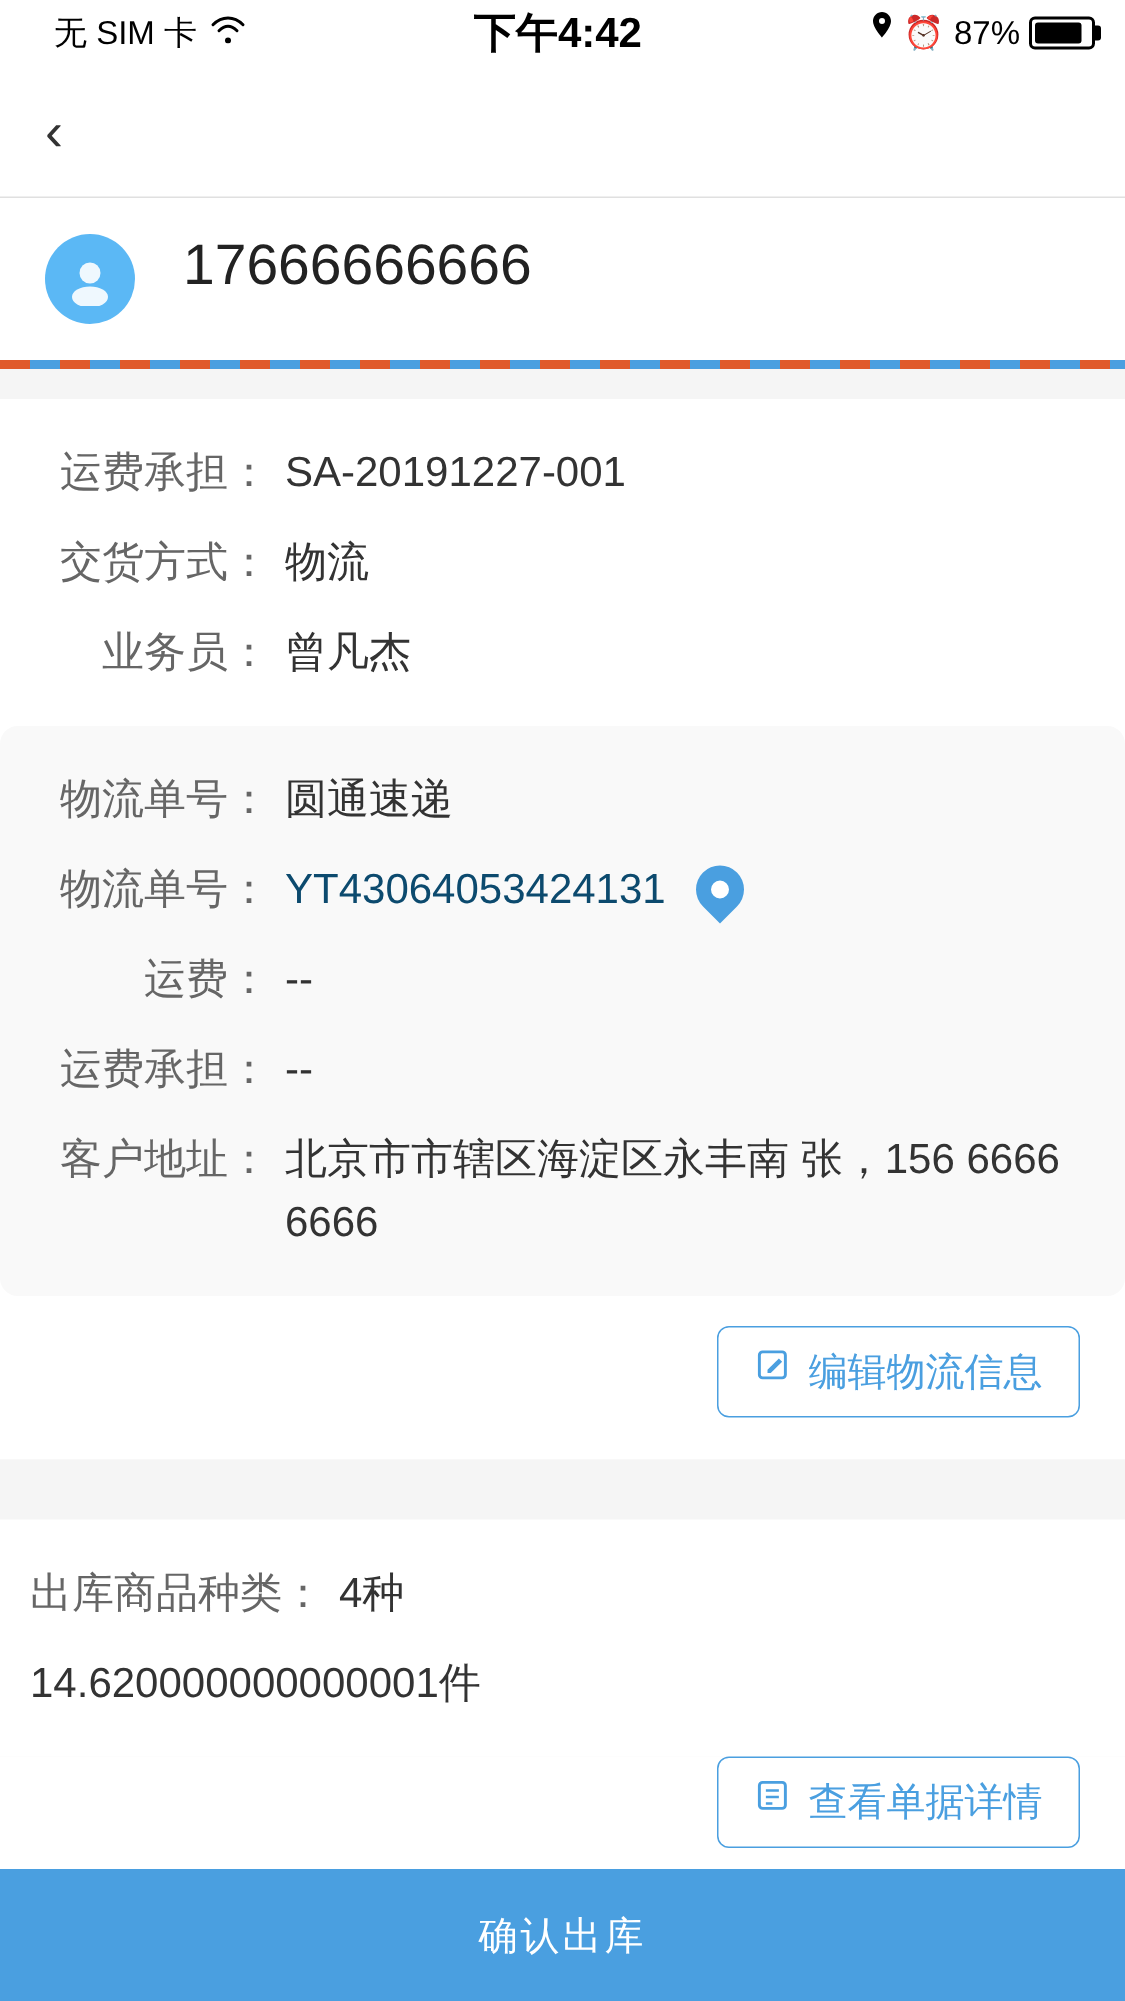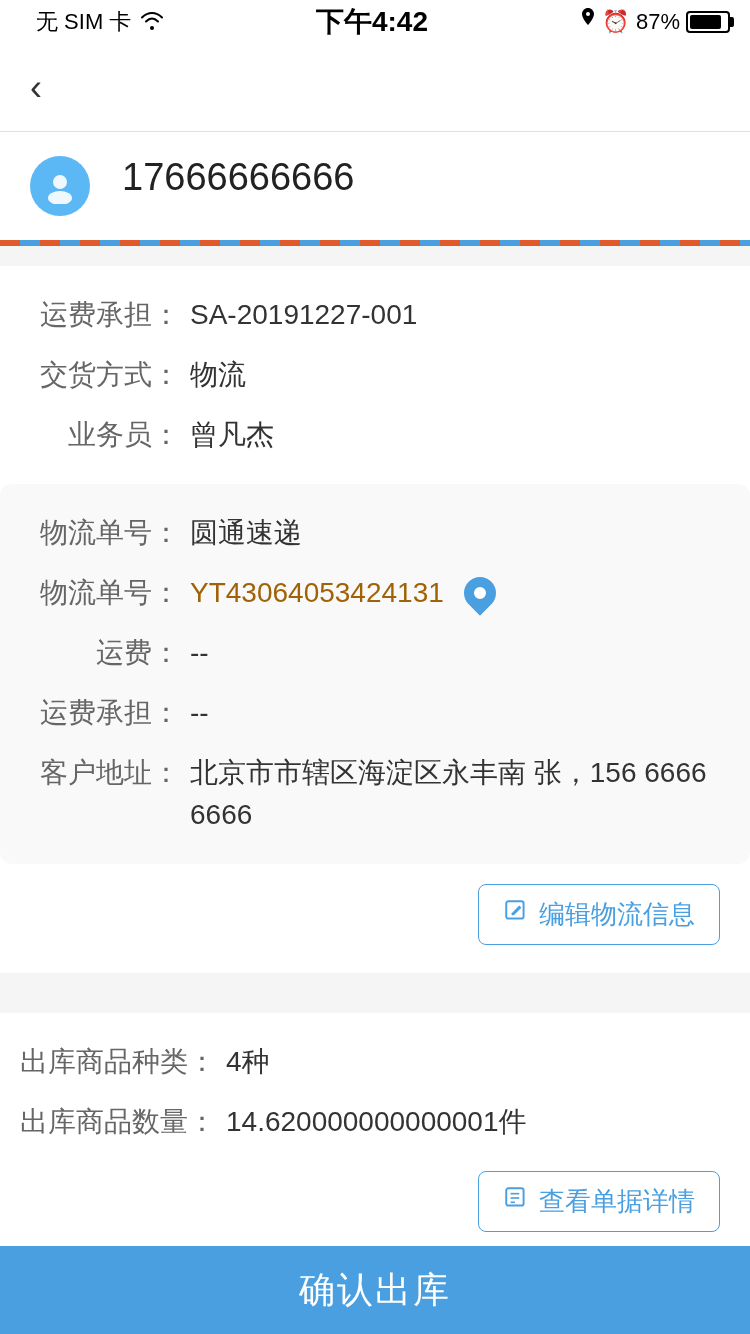--- a/index.html
+++ b/index.html
@@ -107,21 +107,21 @@
       color: #666;
       min-width: 160px;
       text-align: right;
       flex-shrink: 0;
       padding-right: 10px;
     }
     .info-value {
       color: #333;
       flex: 1;
     }
-    .info-value.blue { color: #a16207; }
+    .info-value.blue { color: #0c4a6e; }
 
     
     .logistics-card {
       background: #f9f9f9;
       border-radius: 12px;
       margin: 0 0 20px 0;
       padding: 28px 30px;
     }
 
     
@@ -190,21 +190,21 @@
       left: 0;
       width: 750px;
       background: #4a9fe0;
       height: 88px;
       display: flex;
       align-items: center;
       justify-content: center;
       cursor: pointer;
     }
     .confirm-btn-label {
-      font-size: 36px;
+      font-size: 26px;
       color: #fff;
       font-weight: 500;
       letter-spacing: 2px;
     }
 
     .bottom-pad { height: 110px; }
   </style>
 </head>
 <body>
 
@@ -306,21 +306,20 @@
 </div>
 
 <div style="height:20px; background:#f5f5f5;"></div>
 
 <div class="goods-section">
   <div class="info-row">
     <span class="info-label">出库商品种类：</span>
     <span class="info-value">4种</span>
   </div>
   <div class="info-row">
-    <span class="info-label">出库商品数量：</span>
     <span class="info-value">14.620000000000001件</span>
   </div>
 </div>
 
 <div class="view-detail-btn">
   <button class="btn-outline">
     <span>
       <svg width="26" height="26" viewBox="0 0 24 24" fill="none">
         <rect x="3" y="3" width="16" height="16" rx="2" stroke="#4a9fe0" stroke-width="1.8" fill="none"></rect>
         <line x1="7" y1="8" x2="15" y2="8" stroke="#4a9fe0" stroke-width="1.5"></line>

